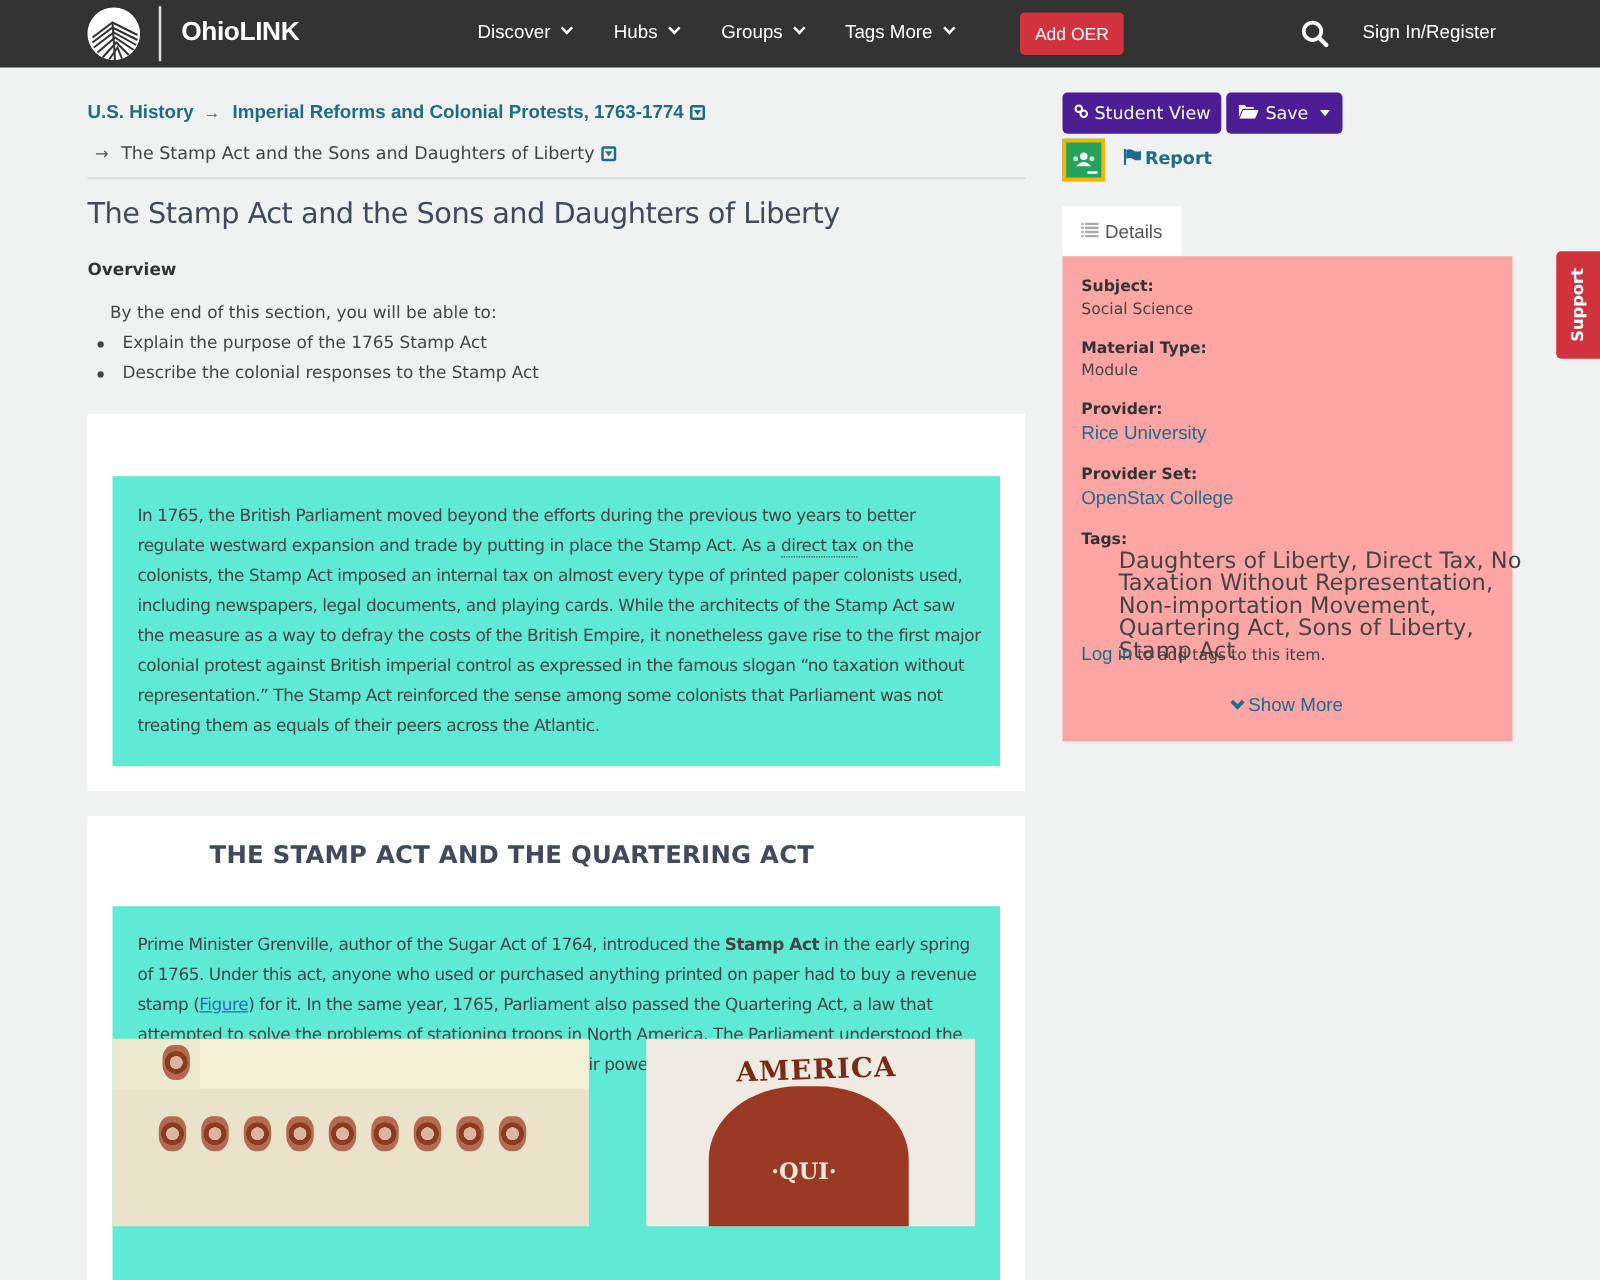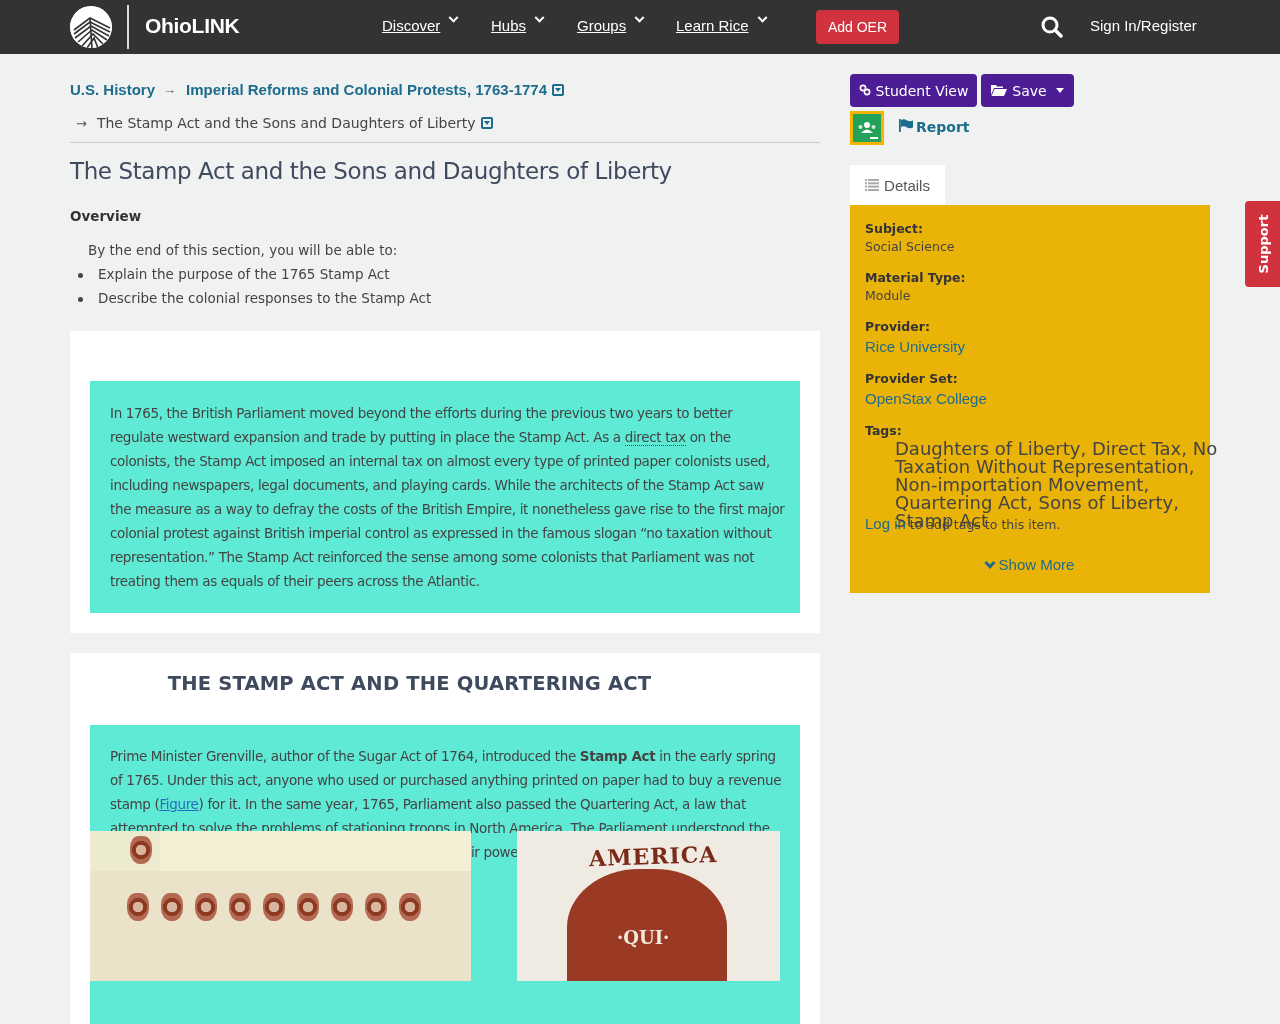--- a/index.html
+++ b/index.html
@@ -5,21 +5,21 @@
   * { box-sizing: border-box; margin: 0; padding: 0; }
   html, body { width: 1280px; height: 1024px; overflow: hidden; }
   body { background: #f0f1f1; font-family: "DejaVu Sans", sans-serif; color: #333; position: relative; }
 
   
   .navbar { position: absolute; top: 0; left: 0; width: 1280px; height: 54px; background: #333333; }
   .logo { position: absolute; left: 70px; top: 6px; width: 42px; height: 42px; border-radius: 50%; background: #fff; overflow: hidden; }
   .logo svg { display: block; }
   .logo-divider { position: absolute; left: 127px; top: 5px; width: 2px; height: 44px; background: #ddd; }
   .brand { position: absolute; left: 145px; top: 14px; font-family: "Liberation Sans", sans-serif; font-weight: bold; font-size: 21px; color: #fff; letter-spacing: -0.3px; }
-  .nav-item { position: absolute; top: 17px; font-family: "Liberation Sans", sans-serif; font-size: 15px; color: #fff; display: flex; cursor: pointer; text-decoration: underline; }
+  .nav-item { position: absolute; top: 17px; font-family: "Liberation Sans", sans-serif; font-size: 15px; color: #fff; display: flex; align-items: center; cursor: pointer; }
   .nav-item .chev { margin-left: 10px; width: 7px; height: 7px; border-right: 2px solid #fff; border-bottom: 2px solid #fff; transform: rotate(45deg) translate(-2px,-2px); }
   .add-oer { position: absolute; left: 816px; top: 10px; width: 83px; height: 34px; background: #d1333e; border-radius: 4px; color: #fff; font-family: "Liberation Sans", sans-serif; font-size: 14px; display: flex; align-items: center; justify-content: center; cursor: pointer; }
   .search-btn { position: absolute; left: 1040px; top: 15px; width: 24px; height: 24px; cursor: pointer; }
   .signin { position: absolute; left: 1090px; top: 17px; font-family: "Liberation Sans", sans-serif; font-size: 15px; color: #fff; cursor: pointer; }
 
   
   .breadcrumb1 { position: absolute; left: 70px; top: 81px; font-family: "Liberation Sans", sans-serif; font-weight: bold; font-size: 15px; color: #1d6c8c; display: flex; align-items: center; white-space: nowrap; }
   .breadcrumb1 .arrow { color: #555; font-weight: normal; margin: 0 10px 0 8px; font-size: 13px; }
   .breadcrumb2 { position: absolute; left: 76px; top: 115px; font-size: 14px; color: #444; display: flex; align-items: center; white-space: nowrap; }
   .breadcrumb2 .arrow { color: #555; margin-right: 10px; font-size: 13px; }
@@ -61,21 +61,21 @@
   .btn-red { position: absolute; top: 74px; height: 33px; background: #4c1d95; border-radius: 4px; color: #fff; font-size: 14px; display: flex; align-items: center; justify-content: center; cursor: pointer; font-family: "DejaVu Sans", sans-serif; }
   .btn-student { left: 850px; width: 127px; }
   .btn-save { left: 981px; width: 93px; }
   .btn-red .ic { margin-right: 5px; }
   .caret-down { display: inline-block; margin-left: 9px; border-left: 4px solid transparent; border-right: 4px solid transparent; border-top: 5px solid #fff; }
   .gclass { position: absolute; left: 850px; top: 111px; width: 34px; height: 34px; border: 3px solid #f4b400; background: #25a25a; cursor: pointer; }
   .report { position: absolute; left: 899px; top: 119px; font-size: 14px; color: #1d6c8c; display: flex; cursor: pointer; font-weight: bold; }
   .report .flag { margin-right: 3px; }
   .tab-details { position: absolute; left: 850px; top: 165px; width: 95px; height: 40px; background: #fff; display: flex; align-items: center; justify-content: center; font-family: "Liberation Sans", sans-serif; font-size: 15px; color: #555; cursor: pointer; }
   .tab-details .list-ic { margin-right: 5px; }
-  .details-panel { position: absolute; left: 850px; top: 205px; width: 360px; height: 388px; background: #eab308; }
+  .details-panel { position: absolute; left: 850px; top: 205px; width: 360px; height: 388px; background: #fca5a5; }
   .field { position: absolute; left: 15px; }
   .field .lbl { font-size: 12.5px; font-weight: bold; color: #333; line-height: 18px; }
   .field .val { font-size: 12.5px; color: #444; line-height: 18px; }
   .field .link { font-family: "Liberation Sans", sans-serif; font-size: 15px; color: #1d6c8c; line-height: 22px; cursor: pointer; }
   .tags-val { width: 335px; font-size: 18px; color: #444; line-height: 18px; margin-left: 30px; }
   .login-line { position: absolute; left: 15px; top: 310px; font-size: 12.5px; color: #444; white-space: nowrap; }
   .login-line .link { font-family: "Liberation Sans", sans-serif; font-size: 15px; color: #1d6c8c; cursor: pointer; }
   .show-more { position: absolute; left: 0; top: 351px; width: 360px; text-align: center; font-family: "Liberation Sans", sans-serif; font-size: 15px; color: #1d6c8c; cursor: pointer; }
   .show-more .chev-s { display: inline-block; width: 8px; height: 8px; border-right: 3px solid #1d6c8c; border-bottom: 3px solid #1d6c8c; transform: rotate(45deg); margin-right: 5px; position: relative; top: -3px; }
 
@@ -109,21 +109,21 @@
   </div>
   <div class="nav-item" style="left:491px">
     <span>Hubs</span>
     <span class="chev"></span>
   </div>
   <div class="nav-item" style="left:577px">
     <span>Groups</span>
     <span class="chev"></span>
   </div>
   <div class="nav-item" style="left:676px">
-    <span>Learn Rice</span>
+    <span>Tags More</span>
     <span class="chev"></span>
   </div>
 
   <div class="add-oer">Add OER</div>
 
   <div class="search-btn">
     <svg width="24" height="24" viewBox="0 0 24 24">
       <circle cx="10" cy="10" r="7" stroke="#fff" stroke-width="3" fill="none"></circle>
       <line x1="15" y1="15" x2="21" y2="21" stroke="#fff" stroke-width="3.5" stroke-linecap="round"></line>
     </svg>

